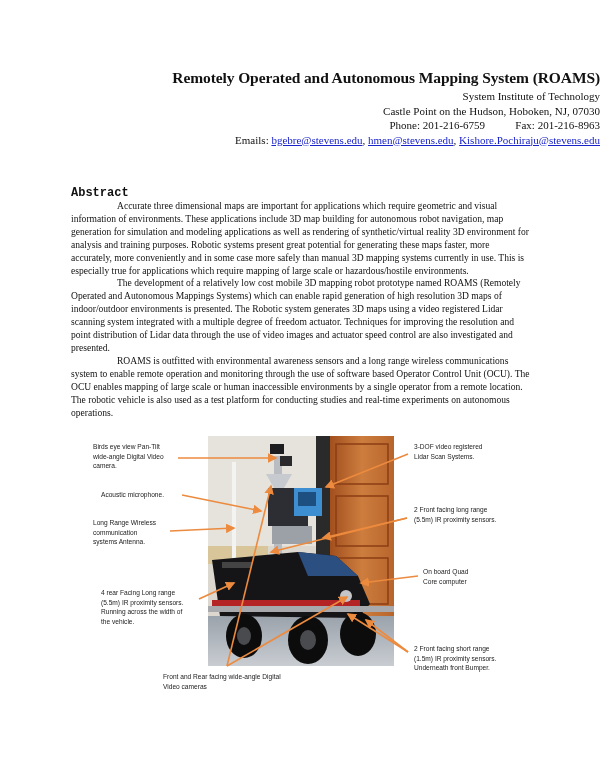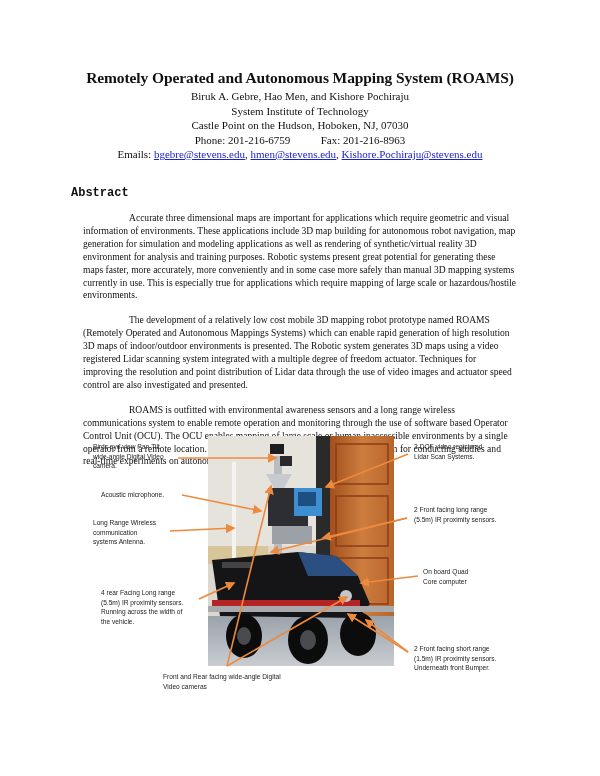--- a/index.html
+++ b/index.html
@@ -1,37 +1,36 @@
 <!DOCTYPE html>
 <html><head>
   <meta charset="utf-8">
   <style>
     html, body { margin: 0; padding: 0; background: #ffffff; }
     body {
       width: 600px; height: 776px; position: relative; overflow: hidden;
       font-family: "Liberation Serif", serif; color: #111;
     }
-    .header { position: absolute; left: 0; top: 68px; width: 600px; text-align: center; }
+    .header { position: absolute; left: 0; top: 68px; width: 600px; text-align: right; }
     .title { font-weight: bold; font-size: 15.5px; line-height: 19px; margin: 0 0 2px 0; letter-spacing: -0.1px; }
     .hline { font-size: 11px; line-height: 14.5px; }
     .emails a { color: #1a23c8; text-decoration: underline; }
     .abstract-head { position: absolute; left: 71px; top: 186px; font-weight: bold; font-size: 12px; font-family: Liberation Mono, monospace; }
     .abstract { position: absolute; left: 71px; top: 200px; width: 459px; font-size: 9.55px; line-height: 12.9px; text-align: left; }
-    .abstract p { margin: 12px; text-indent: 46px; }
+    .abstract p { margin: 0; text-indent: 46px; }
     .figure { position: absolute; left: 0; top: 430px; width: 600px; height: 300px; }
     .photo { position: absolute; left: 208px; top: 6px; width: 186px; height: 230px; overflow: hidden; background: #d9d5cb; }
     .lbl { position: absolute; font-family: "Liberation Sans", sans-serif; font-size: 6.6px; line-height: 9.6px; color: #222; }
     svg.arrows { position: absolute; left: 0; top: 0; }
   </style>
 </head>
 <body>
 
 <div class="header">
   <div class="title">Remotely Operated and Autonomous Mapping System (ROAMS)</div>
-  <div class="hline">Biruk A. Gebre, Hao Men, and Kishore Pochiraju</div>
   <div class="hline">System Institute of Technology</div>
   <div class="hline">Castle Point on the Hudson, Hoboken, NJ, 07030</div>
   <div class="hline">
     <span>Phone: 201-216-6759</span>&nbsp;&nbsp;&nbsp;&nbsp;&nbsp;&nbsp;&nbsp;&nbsp;&nbsp;&nbsp;&nbsp;<span>Fax: 201-216-8963</span>
   </div>
   <div class="hline emails">
     <span>Emails:</span>
     <a>bgebre@stevens.edu</a>,
     <a>hmen@stevens.edu</a>,
     <a>Kishore.Pochiraju@stevens.edu</a>

